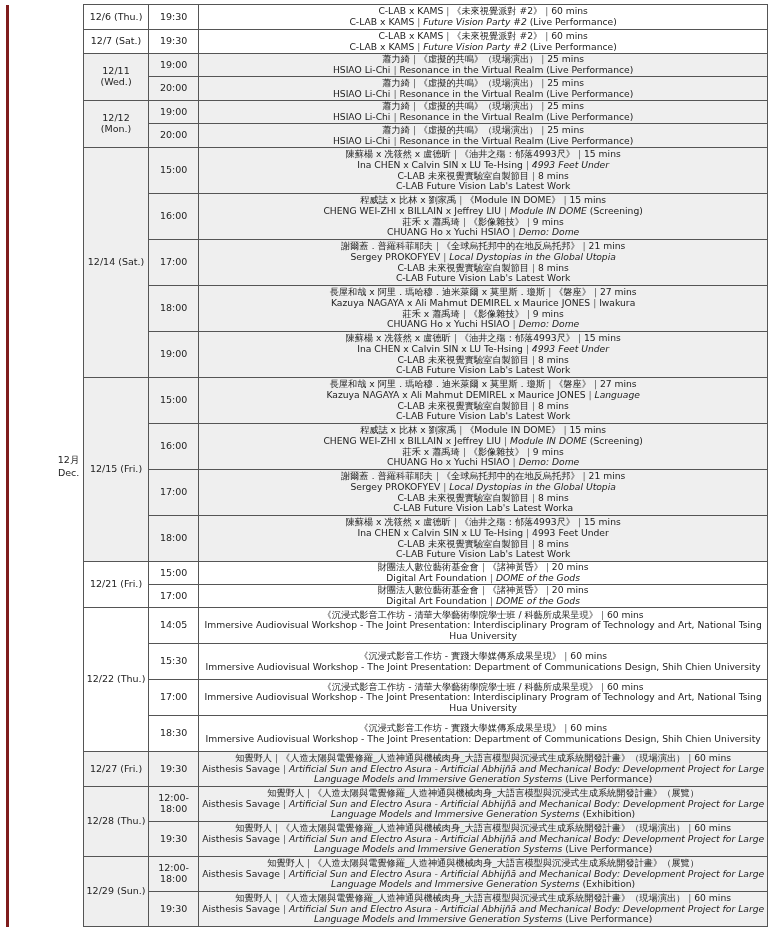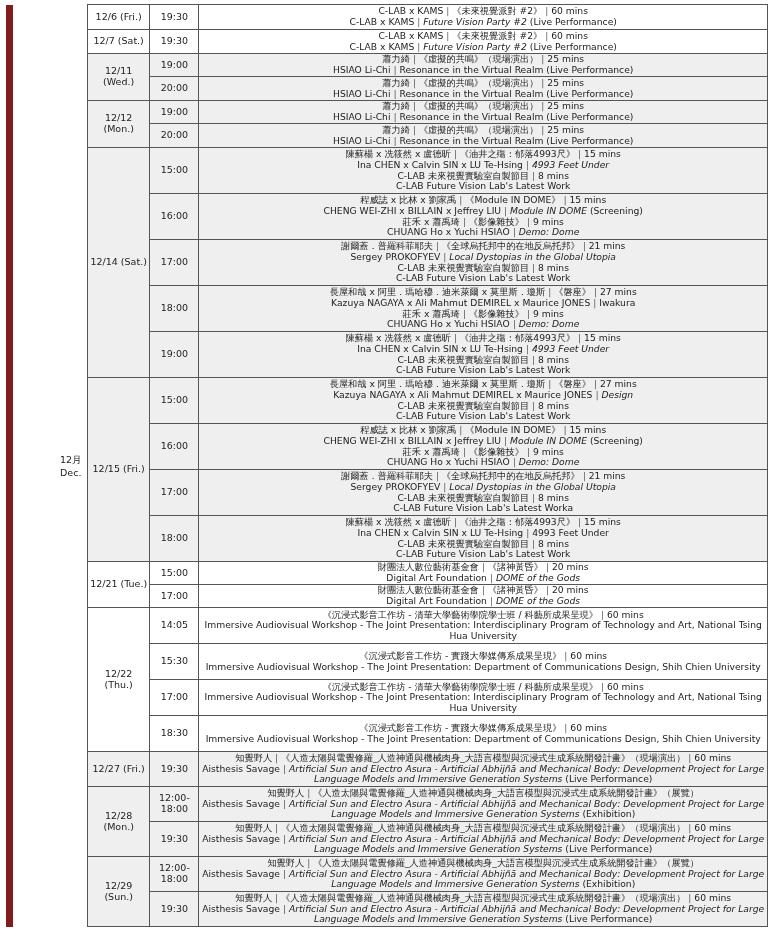--- a/index.html
+++ b/index.html
@@ -1,42 +1,42 @@
 <!DOCTYPE html>
 <html><head>
 <meta charset="utf-8">
 <style>
   html, body { margin:0; padding:0; background:#fff; }
   body { width:768px; height:936px; overflow:hidden; position:relative;
          font-family:"DejaVu Sans","Liberation Sans",sans-serif; color:#222; }
   .wrap { position:absolute; left:6px; top:4px; }
   table { border-collapse:collapse; table-layout:fixed; }
   td { border:1px solid #555; padding:0 2px; font-size:9.2px; line-height:10.6px; vertical-align:middle; }
-  td.month { width:28px; border-top:none; border-bottom:none; border-left:7px solid #7f1d1d; font-size:9.5px; line-height:13px;padding-left:47px; }
+  td.month { width:28px; text-align:center; border-top:none; border-bottom:none; border-left:3px solid #7f1d1d; font-size:9.5px; line-height:13px;padding-left:47px; }
   td.date { width:82px; text-align:center; font-size:9.5px; }
   td.time { width:64px; text-align:center; font-size:9.5px; padding:0; }
   td.desc { width:565px; text-align:center; padding-left:2px; }
   td.date.gray, td.time.gray, td.desc.gray { background:#efefef; }
   td.date.white, td.time.white, td.desc.white { background:#fff; }
   .line { display:block; white-space:nowrap; overflow:hidden; }
   .line.wrapok { white-space:normal; }
   i { font-style:italic; }
 </style>
 </head>
 <body>
 
 <div class="wrap">
   <table id="schedule">
     <tbody id="tbody">
         <tr>
           <td class="month" rowspan="26">
             <span class="line">12月</span>
             <span class="line">Dec.</span>
           </td>
-          <td class="date white" rowspan="1">12/6 (Fri.)</td>
+          <td class="date white" rowspan="1">12/6 (Thu.)</td>
           <td class="time white" style="height: 24px;">19:30</td>
           <td class="desc white">
             <span class="line"><span>C-LAB x KAMS｜《未來視覺派對 #2》｜60 mins</span></span>
             <span class="line"><span>C-LAB x KAMS｜</span><i>Future Vision Party #2</i><span> (Live Performance)</span></span>
           </td>
         </tr>
         <tr>
           <td class="date white" rowspan="1">12/7 (Sat.)</td>
           <td class="time white" style="height: 23px;">19:30</td>
           <td class="desc white">
@@ -118,21 +118,21 @@
             <span class="line"><span>Ina CHEN x Calvin SIN x LU Te-Hsing｜</span><i>4993 Feet Under</i></span>
             <span class="line"><span>C-LAB 未來視覺實驗室自製節目｜8 mins</span></span>
             <span class="line"><span>C-LAB Future Vision Lab's Latest Work</span></span>
           </td>
         </tr>
         <tr>
           <td class="date gray" rowspan="4">12/15 (Fri.)</td>
           <td class="time gray" style="height: 45px;">15:00</td>
           <td class="desc gray">
             <span class="line"><span>長屋和哉 x 阿里．瑪哈穆．迪米萊爾 x 莫里斯．瓊斯｜《磐座》｜27 mins</span></span>
-            <span class="line"><span>Kazuya NAGAYA x Ali Mahmut DEMIREL x Maurice JONES｜</span><i>Design</i></span>
+            <span class="line"><span>Kazuya NAGAYA x Ali Mahmut DEMIREL x Maurice JONES｜</span><i>Language</i></span>
             <span class="line"><span>C-LAB 未來視覺實驗室自製節目｜8 mins</span></span>
             <span class="line"><span>C-LAB Future Vision Lab's Latest Work</span></span>
           </td>
         </tr>
         <tr>
           <td class="time gray" style="height: 45px;">16:00</td>
           <td class="desc gray">
             <span class="line"><span>程威誌 x 比林 x 劉家禹｜《Module IN DOME》｜15 mins</span></span>
             <span class="line"><span>CHENG WEI-ZHI x BILLAIN x Jeffrey LIU｜</span><i>Module IN DOME</i><span> (Screening)</span></span>
             <span class="line"><span>莊禾 x 蕭禹琦｜《影像雜技》｜9 mins</span></span>
@@ -151,21 +151,21 @@
         <tr>
           <td class="time gray" style="height: 45px;">18:00</td>
           <td class="desc gray">
             <span class="line"><span>陳蘇楊 x 冼筱然 x 盧德昕｜《油井之殤：郁落4993尺》｜15 mins</span></span>
             <span class="line"><span>Ina CHEN x Calvin SIN x LU Te-Hsing｜4993 Feet Under</span></span>
             <span class="line"><span>C-LAB 未來視覺實驗室自製節目｜8 mins</span></span>
             <span class="line"><span>C-LAB Future Vision Lab's Latest Work</span></span>
           </td>
         </tr>
         <tr>
-          <td class="date white" rowspan="2">12/21 (Tue.)</td>
+          <td class="date white" rowspan="2">12/21 (Fri.)</td>
           <td class="time white" style="height: 22px;">15:00</td>
           <td class="desc white">
             <span class="line"><span>財團法人數位藝術基金會｜《諸神黃昏》｜20 mins</span></span>
             <span class="line"><span>Digital Art Foundation｜</span><i>DOME of the Gods</i></span>
           </td>
         </tr>
         <tr>
           <td class="time white" style="height: 22px;">17:00</td>
           <td class="desc white">
             <span class="line"><span>財團法人數位藝術基金會｜《諸神黃昏》｜20 mins</span></span>
@@ -204,21 +204,21 @@
         <tr>
           <td class="date gray" rowspan="1">12/27 (Fri.)</td>
           <td class="time gray" style="height: 34px;">19:30</td>
           <td class="desc gray">
             <span class="line"><span>知覺野人｜《人造太陽與電覺修羅_人造神通與機械肉身_大語言模型與沉浸式生成系統開發計畫》（現場演出）｜60 mins</span></span>
             <span class="line"><span>Aisthesis Savage｜</span><i>Artificial Sun and Electro Asura - Artificial Abhijñā and Mechanical Body: Development Project for Large</i></span>
             <span class="line"><i>Language Models and Immersive Generation Systems</i><span> (Live Performance)</span></span>
           </td>
         </tr>
         <tr>
-          <td class="date gray" rowspan="2">12/28 (Mon.)</td>
+          <td class="date gray" rowspan="2">12/28 (Thu.)</td>
           <td class="time gray" style="height: 34px;">12:00-18:00</td>
           <td class="desc gray">
             <span class="line"><span>知覺野人｜《人造太陽與電覺修羅_人造神通與機械肉身_大語言模型與沉浸式生成系統開發計畫》（展覽）</span></span>
             <span class="line"><span>Aisthesis Savage｜</span><i>Artificial Sun and Electro Asura - Artificial Abhijñā and Mechanical Body: Development Project for Large</i></span>
             <span class="line"><i>Language Models and Immersive Generation Systems</i><span> (Exhibition)</span></span>
           </td>
         </tr>
         <tr>
           <td class="time gray" style="height: 34px;">19:30</td>
           <td class="desc gray">

